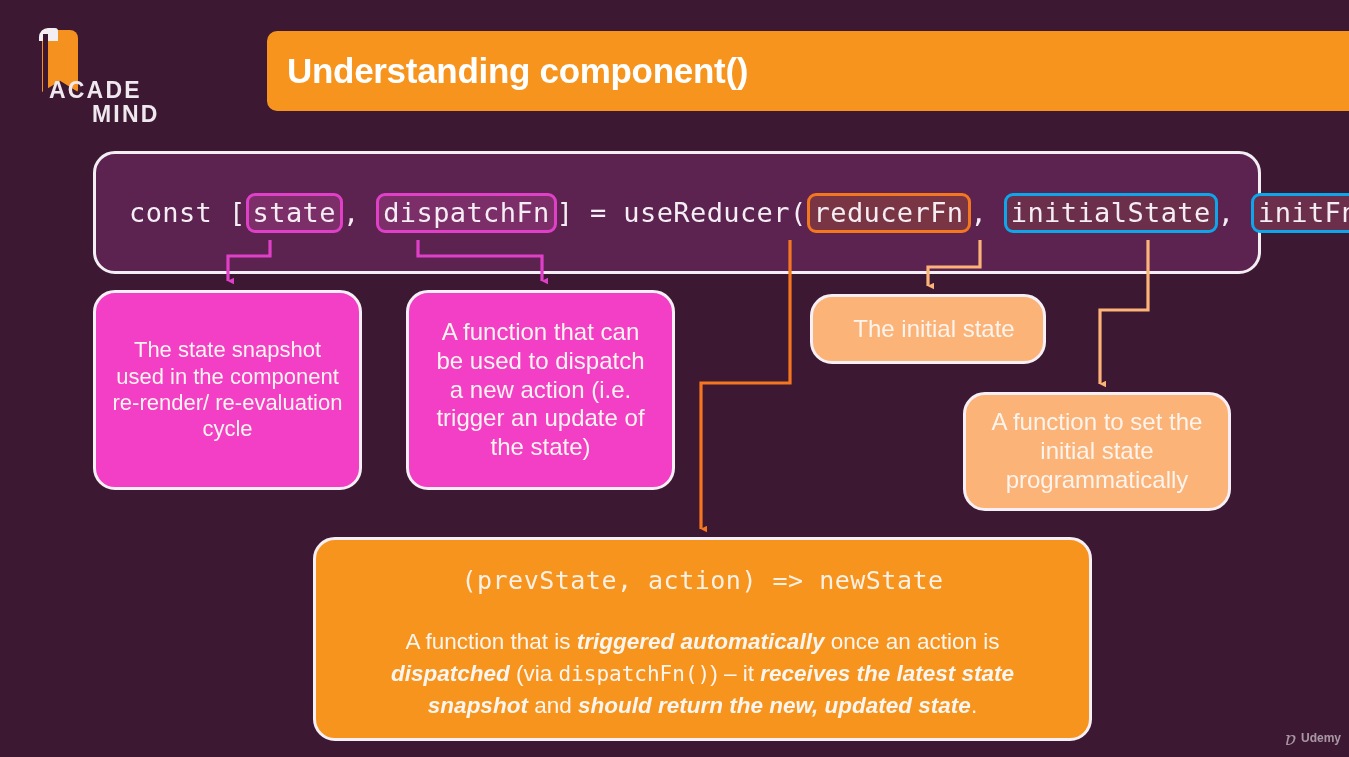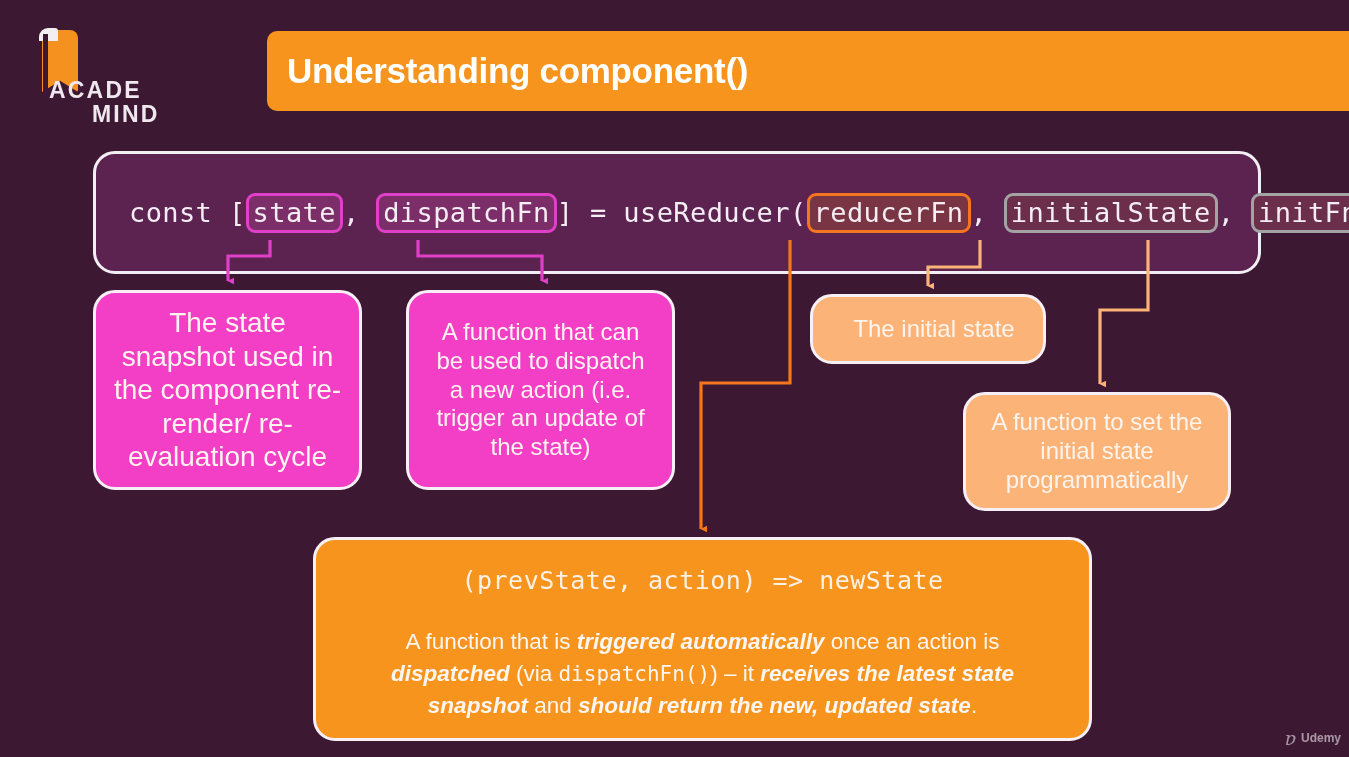--- a/index.html
+++ b/index.html
@@ -83,41 +83,41 @@
   }
   .tok { white-space: pre; }
   .hl {
     border-radius: 9px;
     padding: 3px 4px 4px 4px;
     display: inline-block;
     line-height: 1;
   }
   .hl-pink  { border: 3px solid #e040c8; background: #7c2e69; }
   .hl-orange{ border: 3px solid #f4761f; background: #7a3544; }
-  .hl-peach { border: 3px solid #a3a3a3; background: #6b2f4c; }
+  .hl-peach { border: 3px solid #0ea5e9; background: #6b2f4c; }
 
   
   #wires { position: absolute; left: 0; top: 0; width: 1349px; height: 757px; }
 
   
   .callout {
     position: absolute;
     border: 3px solid #f6f0f6;
     border-radius: 22px;
     display: flex; align-items: center; justify-content: center;
     text-align: center;
     color: #fdf4ee;
     line-height: 1.2;
     padding-left: 12px;
   }
   .callout.pink { background: #f23fc6; }
   .callout.peach{ background: #fbb377; }
   .callout.orange{ background: #f7941e; }
 
-  #box-state     { left: 93px;  top: 290px; width: 269px; height: 200px; font-size: 28px; padding: 0 14px; }
+  #box-state     { left: 93px;  top: 290px; width: 269px; height: 200px; font-size: 22px; padding: 0 14px; }
   #box-dispatch  { left: 406px; top: 290px; width: 269px; height: 200px; font-size: 24px; padding: 0 26px; }
   #box-initial   { left: 810px; top: 294px; width: 236px; height: 70px;  font-size: 24px; }
   #box-initfn    { left: 963px; top: 392px; width: 268px; height: 119px; font-size: 24px; padding: 0 14px; }
 
   #box-reducer {
     left: 313px; top: 537px; width: 779px; height: 204px;
     flex-direction: column; justify-content: flex-start;
     padding: 26px 32px 0 32px;
   }
   #reducer-signature {

